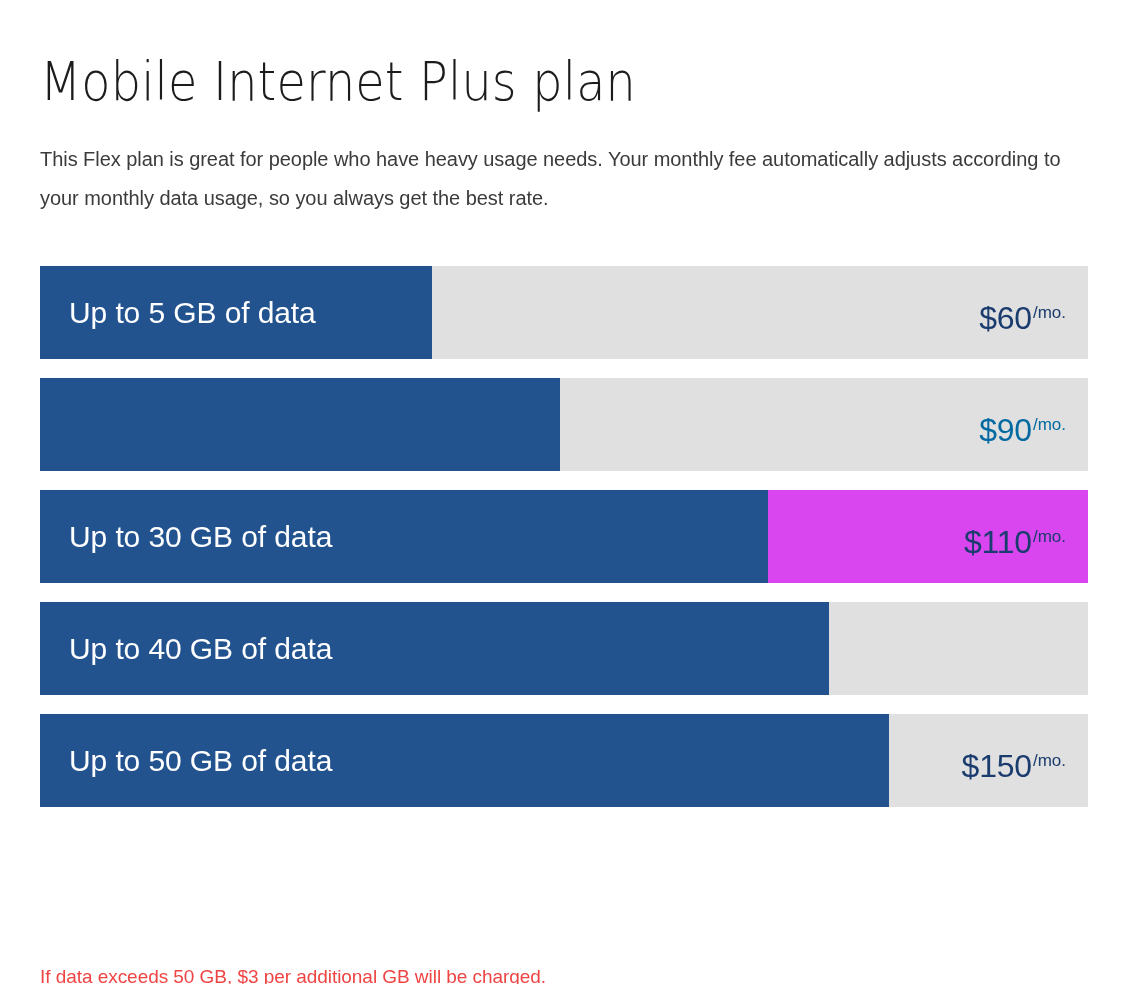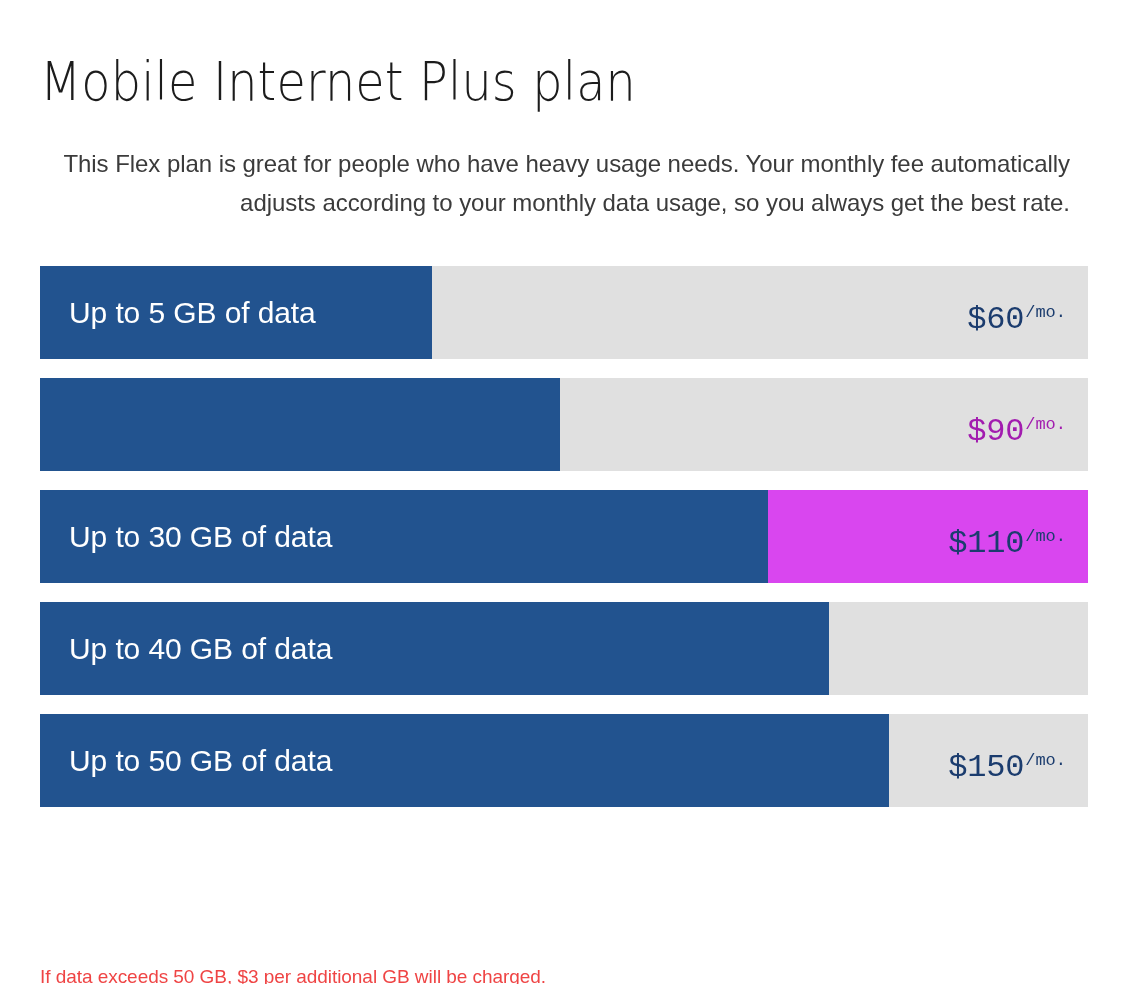--- a/index.html
+++ b/index.html
@@ -40,26 +40,25 @@
     transform-origin: left top;
   }
 
   
   .page-desc {
     position: absolute;
     left: 40px;
     top: 120px;
     width: 1030px;
     font-family: "Liberation Sans", sans-serif;
-    font-size: 24px;
+    font-size: 20px;
     font-weight: 400;
     color: #3b3b3b;
     line-height: 39px;
     letter-spacing: -0.05px;
-    text-align: right;
   }
 
   
   .tier-list {
     position: absolute;
     left: 40px;
     top: 266px;
     width: 1048px;
     border-radius: 20px;
   }
@@ -96,21 +95,21 @@
     letter-spacing: -0.1px;
     z-index: 2;
   }
 
   .tier-price {
     position: absolute;
     right: 22px;
     top: 0;
     height: 93px;
     line-height: 93px;
-    font-family: Liberation Mono, monospace;
+    font-family: Liberation Sans, sans-serif;
     font-size: 32px;
     font-weight: 400;
     color: #1b3c6e;
     white-space: nowrap;
     letter-spacing: -0.2px;
     z-index: 2;
   }
   .tier-price .per {
     font-size: 17px;
     vertical-align: 11px;
@@ -143,21 +142,21 @@
   <p class="page-desc">This Flex plan is great for people who have heavy usage needs. Your monthly fee automatically adjusts according to your monthly data usage, so you always get the best rate.</p>
 
   <div class="tier-list">
       <div class="tier-row" style="background: rgb(224, 224, 224);">
         <div class="tier-fill" style="width: 37.4%; background: rgb(34, 83, 143);"></div>
         <div class="tier-label" style="color: rgb(255, 255, 255);">Up to 5 GB of data</div>
         <div class="tier-price" style="color: rgb(27, 60, 110);"><span>$60</span><span class="per">/mo.</span></div>
       </div>
       <div class="tier-row" style="background: rgb(224, 224, 224);">
         <div class="tier-fill" style="width: 49.6%; background: rgb(34, 83, 143);"></div>
-        <div class="tier-price" style="color: #a21caf;"><span>$90</span><span class="per">/mo.</span></div>
+        <div class="tier-price" style="color: #0369a1;"><span>$90</span><span class="per">/mo.</span></div>
       </div>
       <div class="tier-row" style="background: #d946ef;">
         <div class="tier-fill" style="width: 69.5%; background: rgb(34, 83, 143);"></div>
         <div class="tier-label" style="color: rgb(255, 255, 255);">Up to 30 GB of data</div>
         <div class="tier-price" style="color: rgb(27, 60, 110);"><span>$110</span><span class="per">/mo.</span></div>
       </div>
       <div class="tier-row" style="background: rgb(224, 224, 224);">
         <div class="tier-fill" style="width: 75.3%; background: rgb(34, 83, 143);"></div>
         <div class="tier-label" style="color: rgb(255, 255, 255);">Up to 40 GB of data</div>
       </div>

